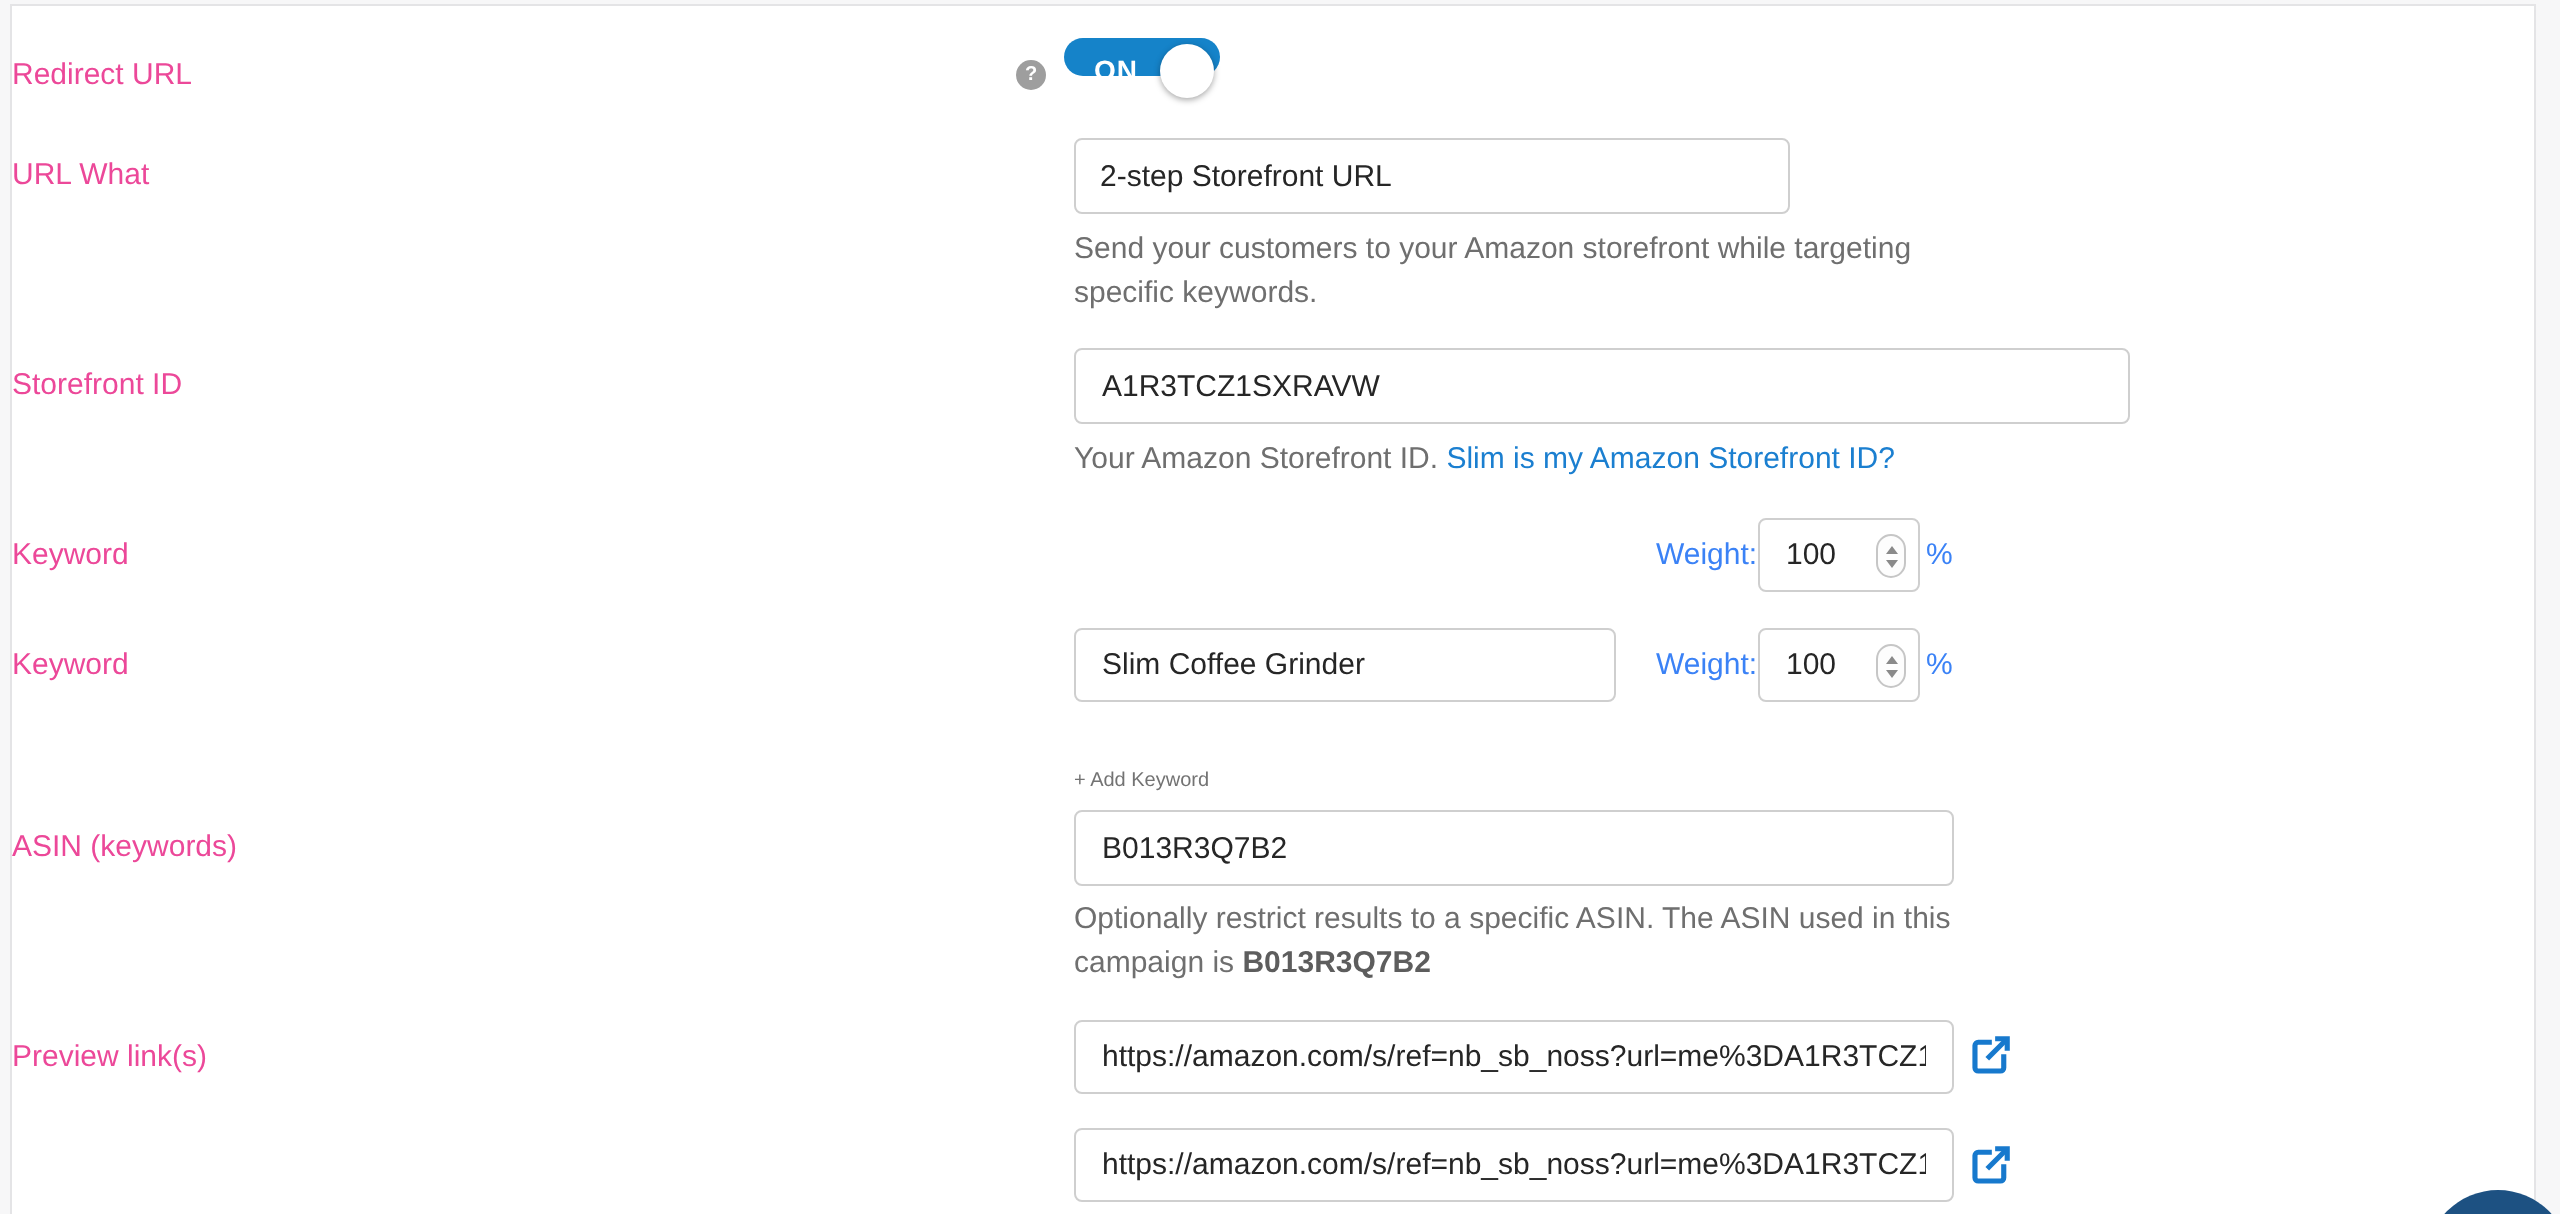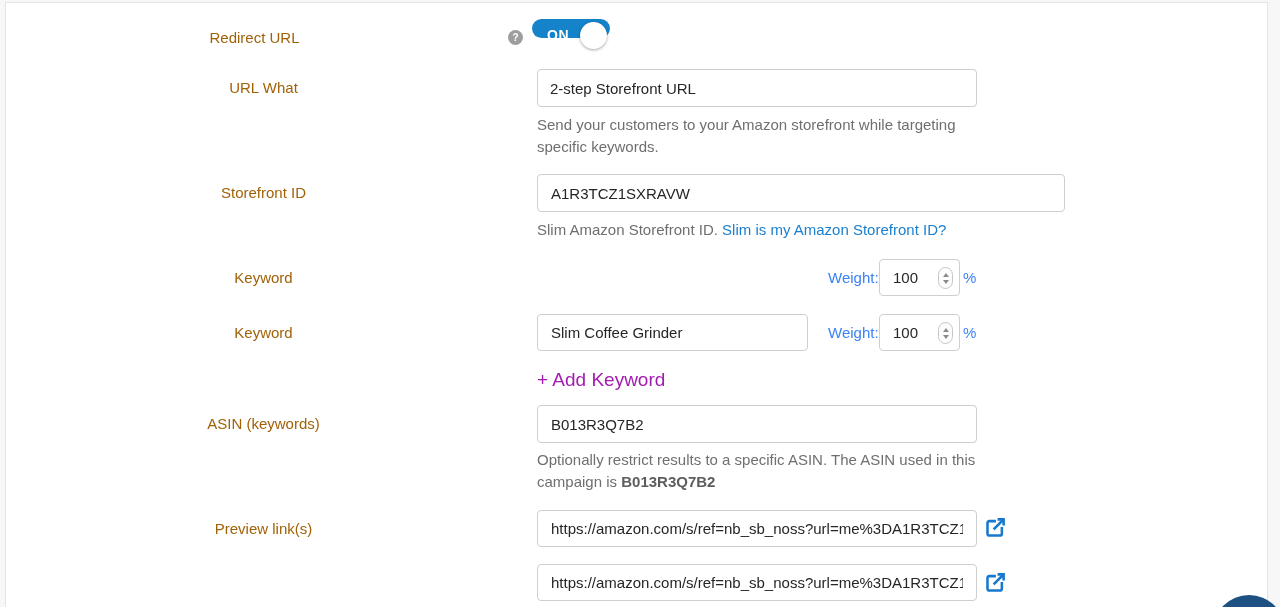--- a/index.html
+++ b/index.html
@@ -17,23 +17,23 @@
     width: 1263px; height: 610px;
     background: #ffffff;
     border: 1px solid #e4e4e6;
     border-bottom: none;
   }
 
   
   .field-label {
     position: absolute;
     left: 0; width: 515px;
-    text-align: center;
-    font-size: 15px;
-    color: #a16207;
+    text-align: left;
+    font-size: 15px;
+    color: #ec4899;
     white-space: nowrap;
   }
 
   
   .text-input {
     position: absolute;
     height: 38px;
     border: 1px solid #cfcfcf;
     border-radius: 4px;
     background: #fff;
@@ -114,23 +114,23 @@
   .tri-down { width: 0; height: 0; border-left: 3px solid transparent; border-right: 3px solid transparent; border-top: 4px solid #8a8a8a; }
 
   .unit {
     position: absolute;
     font-size: 15px;
     color: #3b82f6;
   }
 
   .add-keyword {
     position: absolute;
-    left: 531px; top: 366px;
-    font-size: 19px;
-    color: #a21caf;
+    left: 531px; top: 382px;
+    font-size: 10px;
+    color: #737373;
     cursor: pointer;
   }
 
   .ext-icon { position: absolute; width: 22px; height: 22px; cursor: pointer; }
 
   .chat-bubble {
     position: absolute;
     left: 1207px; top: 592px;
     width: 72px; height: 72px;
     border-radius: 50%;
@@ -144,26 +144,26 @@
 <div class="panel">
 
   <div class="field-label" style="top:26px; width:497px;">Redirect URL</div>
   <div class="qicon">?</div>
   <div class="toggle">
     <span class="toggle-label">ON</span>
     <span class="toggle-knob"></span>
   </div>
 
   <div class="field-label" style="top:66px; line-height:38px;">URL What</div>
-  <input class="text-input" style="left: 531px; top: 66px; width: 440px; padding-left: 12px;" value="2-step Storefront URL">
+  <input class="text-input" style="left: 531px; top: 66px; width: 358px; padding-left: 12px;" value="2-step Storefront URL">
   <div class="help-text" style="left:531px; top:111px; width:440px;">Send your customers to your Amazon storefront while targeting specific keywords.</div>
 
   <div class="field-label" style="top:171px; line-height:38px;">Storefront ID</div>
   <input class="text-input" style="left: 531px; top: 171px; width: 528px;" value="A1R3TCZ1SXRAVW">
-  <div class="help-text" style="left:531px; top:216px; width:460px;"><span>Slim Amazon Storefront ID. </span><a class="link">Slim is my Amazon Storefront ID?</a></div>
+  <div class="help-text" style="left:531px; top:216px; width:460px;"><span>Your Amazon Storefront ID. </span><a class="link">Slim is my Amazon Storefront ID?</a></div>
 
   <div class="field-label" style="top:256px; line-height:37px;">Keyword</div>
   <div class="unit" style="left:822px; top:256px; line-height:37px;">Weight:</div>
   <input class="text-input" style="left: 873px; top: 256px; width: 81px; height: 37px; padding-right: 26px;" value="100">
   <div class="stepper" style="left:932px; top:264px;">
     <span class="tri-up"></span>
     <span class="tri-down"></span>
   </div>
   <div class="unit" style="left:957px; top:256px; line-height:37px;">%</div>
 

